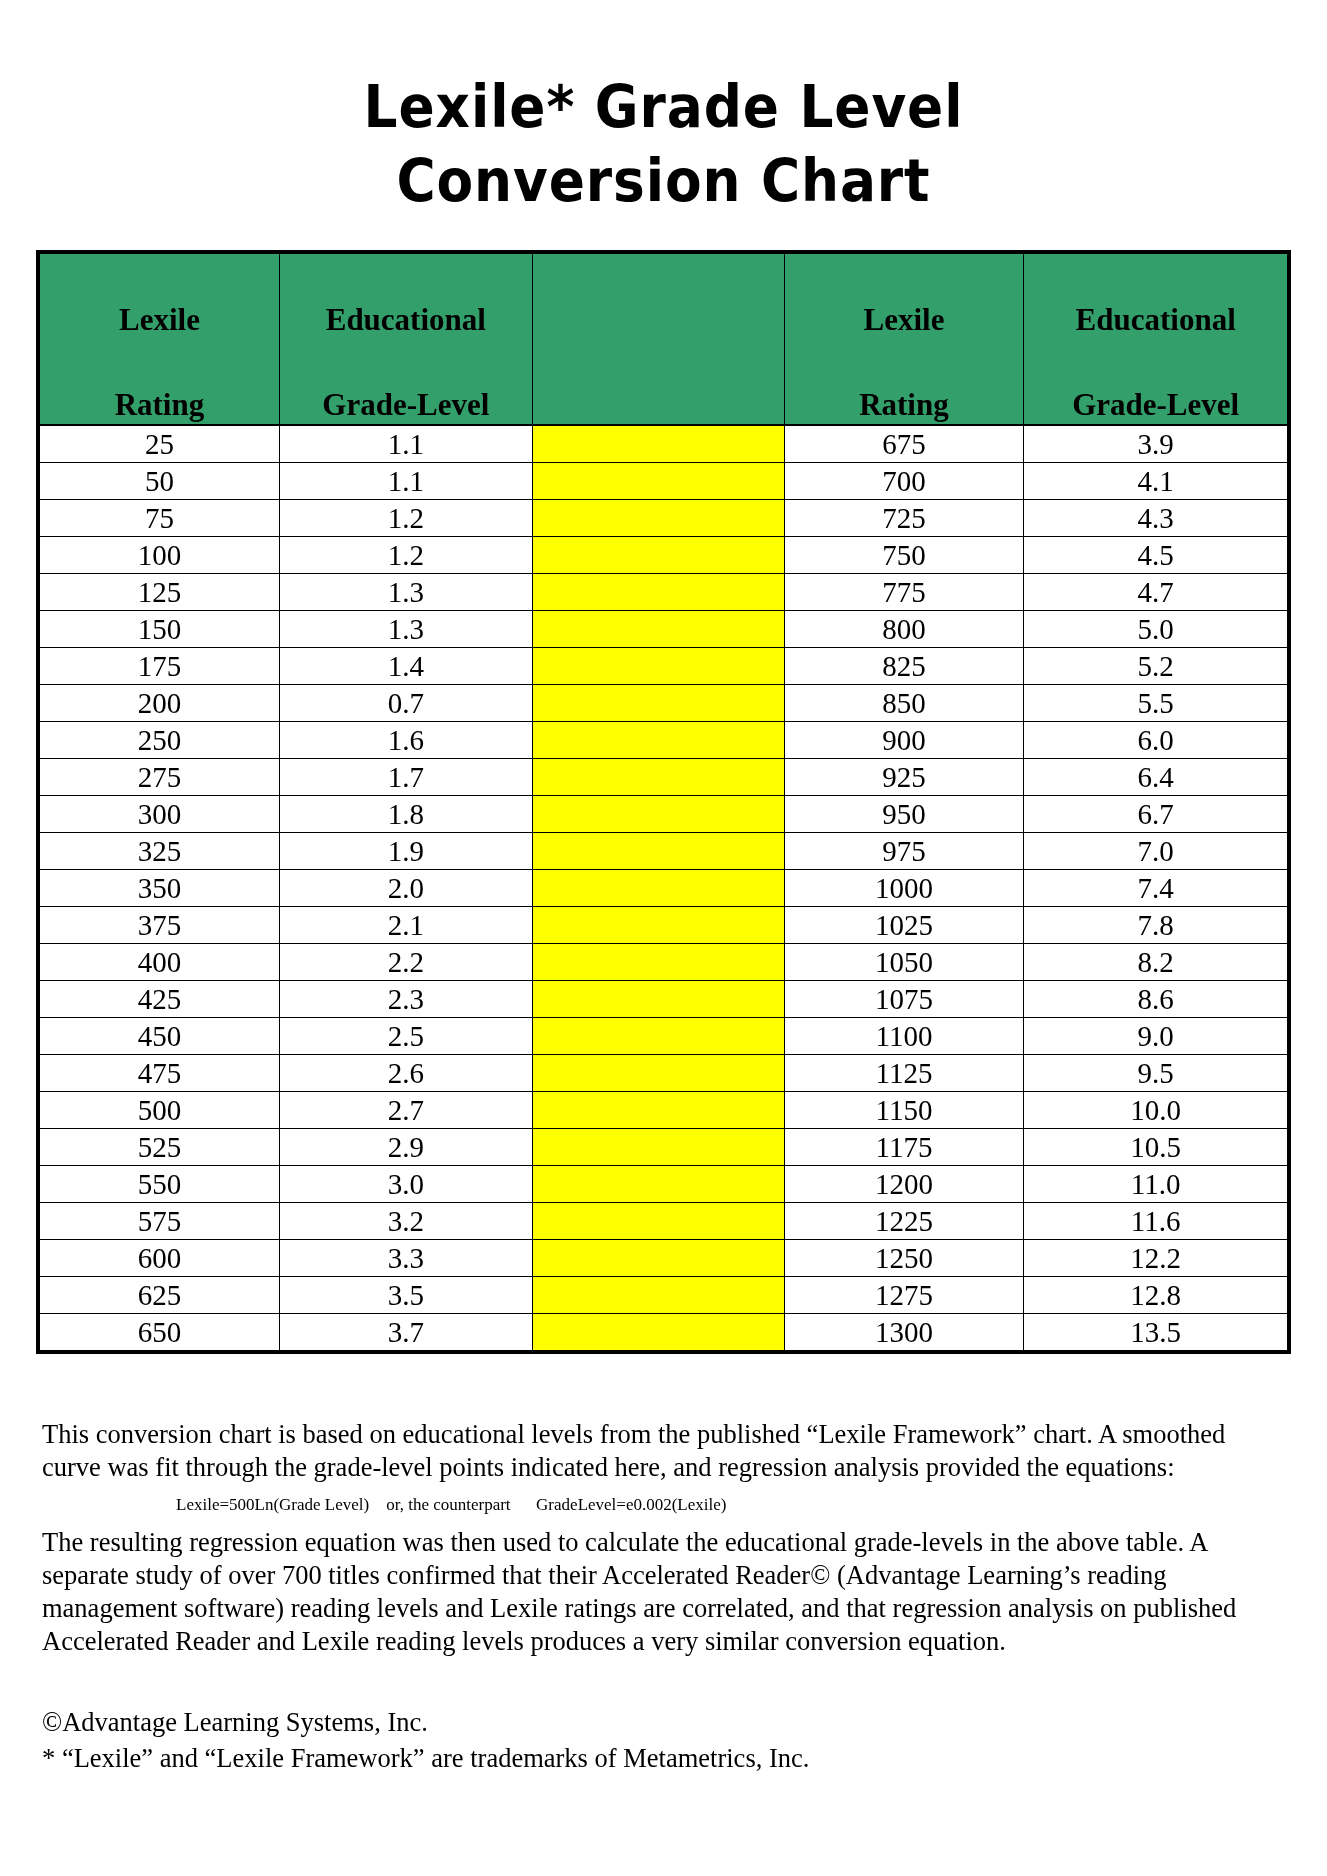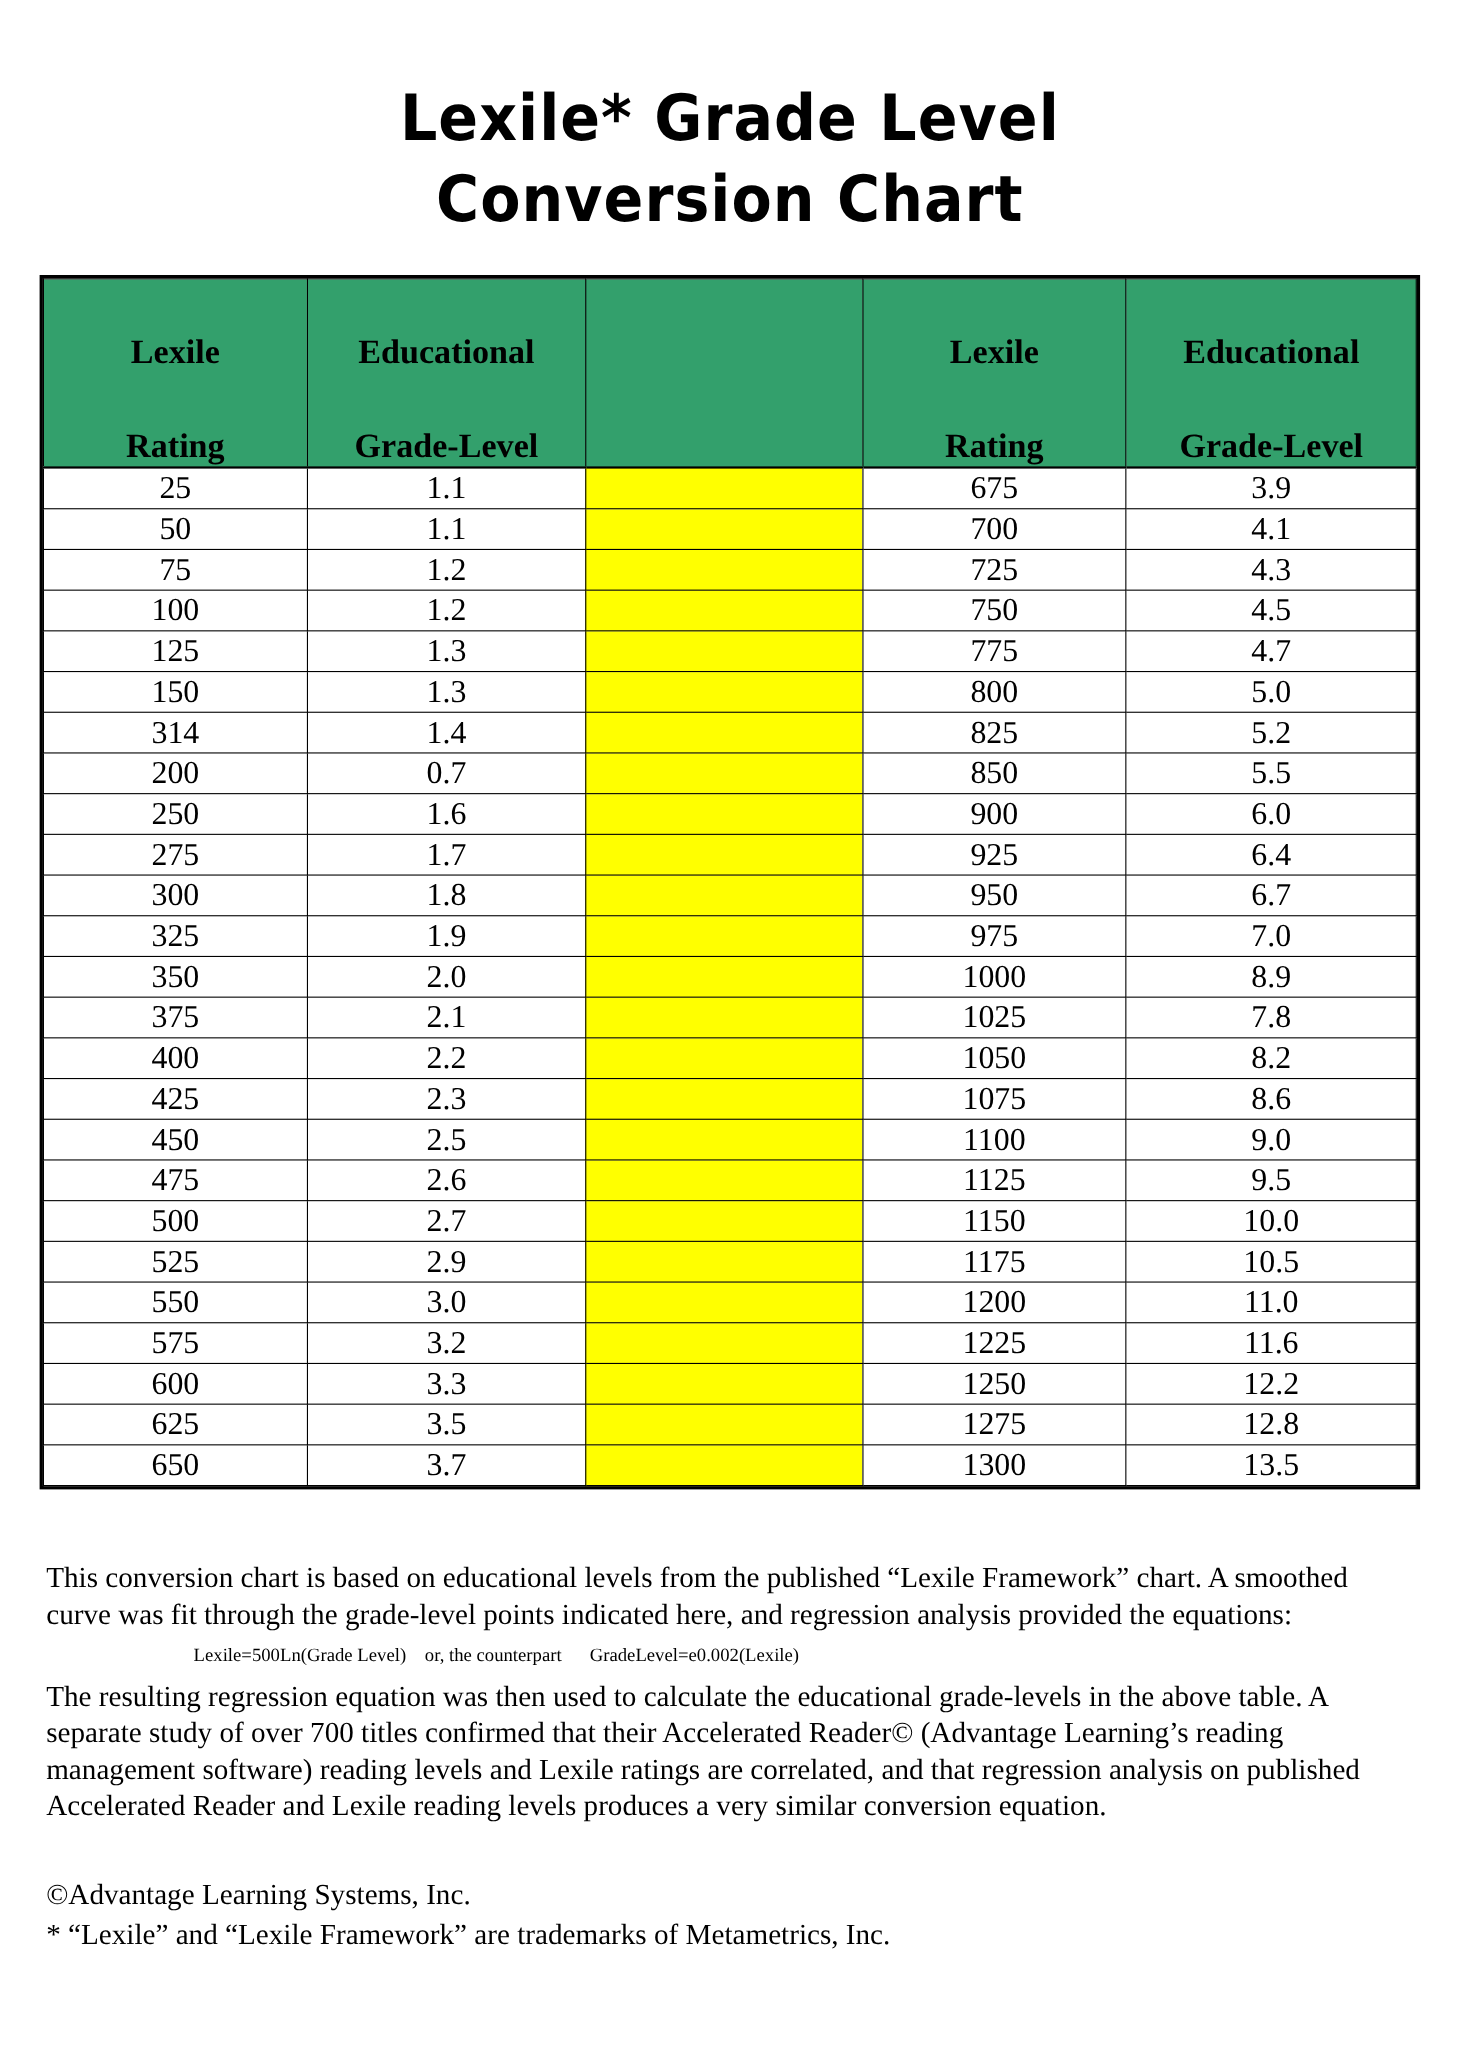--- a/index.html
+++ b/index.html
@@ -182,21 +182,21 @@
             <td>4.7</td>
           </tr>
           <tr>
             <td>150</td>
             <td>1.3</td>
             <td class="gap-cell"></td>
             <td>800</td>
             <td>5.0</td>
           </tr>
           <tr>
-            <td>314</td>
+            <td>175</td>
             <td>1.4</td>
             <td class="gap-cell"></td>
             <td>825</td>
             <td>5.2</td>
           </tr>
           <tr>
             <td>200</td>
             <td>0.7</td>
             <td class="gap-cell"></td>
             <td>850</td>
@@ -228,21 +228,21 @@
             <td>1.9</td>
             <td class="gap-cell"></td>
             <td>975</td>
             <td>7.0</td>
           </tr>
           <tr>
             <td>350</td>
             <td>2.0</td>
             <td class="gap-cell"></td>
             <td>1000</td>
-            <td>8.9</td>
+            <td>7.4</td>
           </tr>
           <tr>
             <td>375</td>
             <td>2.1</td>
             <td class="gap-cell"></td>
             <td>1025</td>
             <td>7.8</td>
           </tr>
           <tr>
             <td>400</td>

